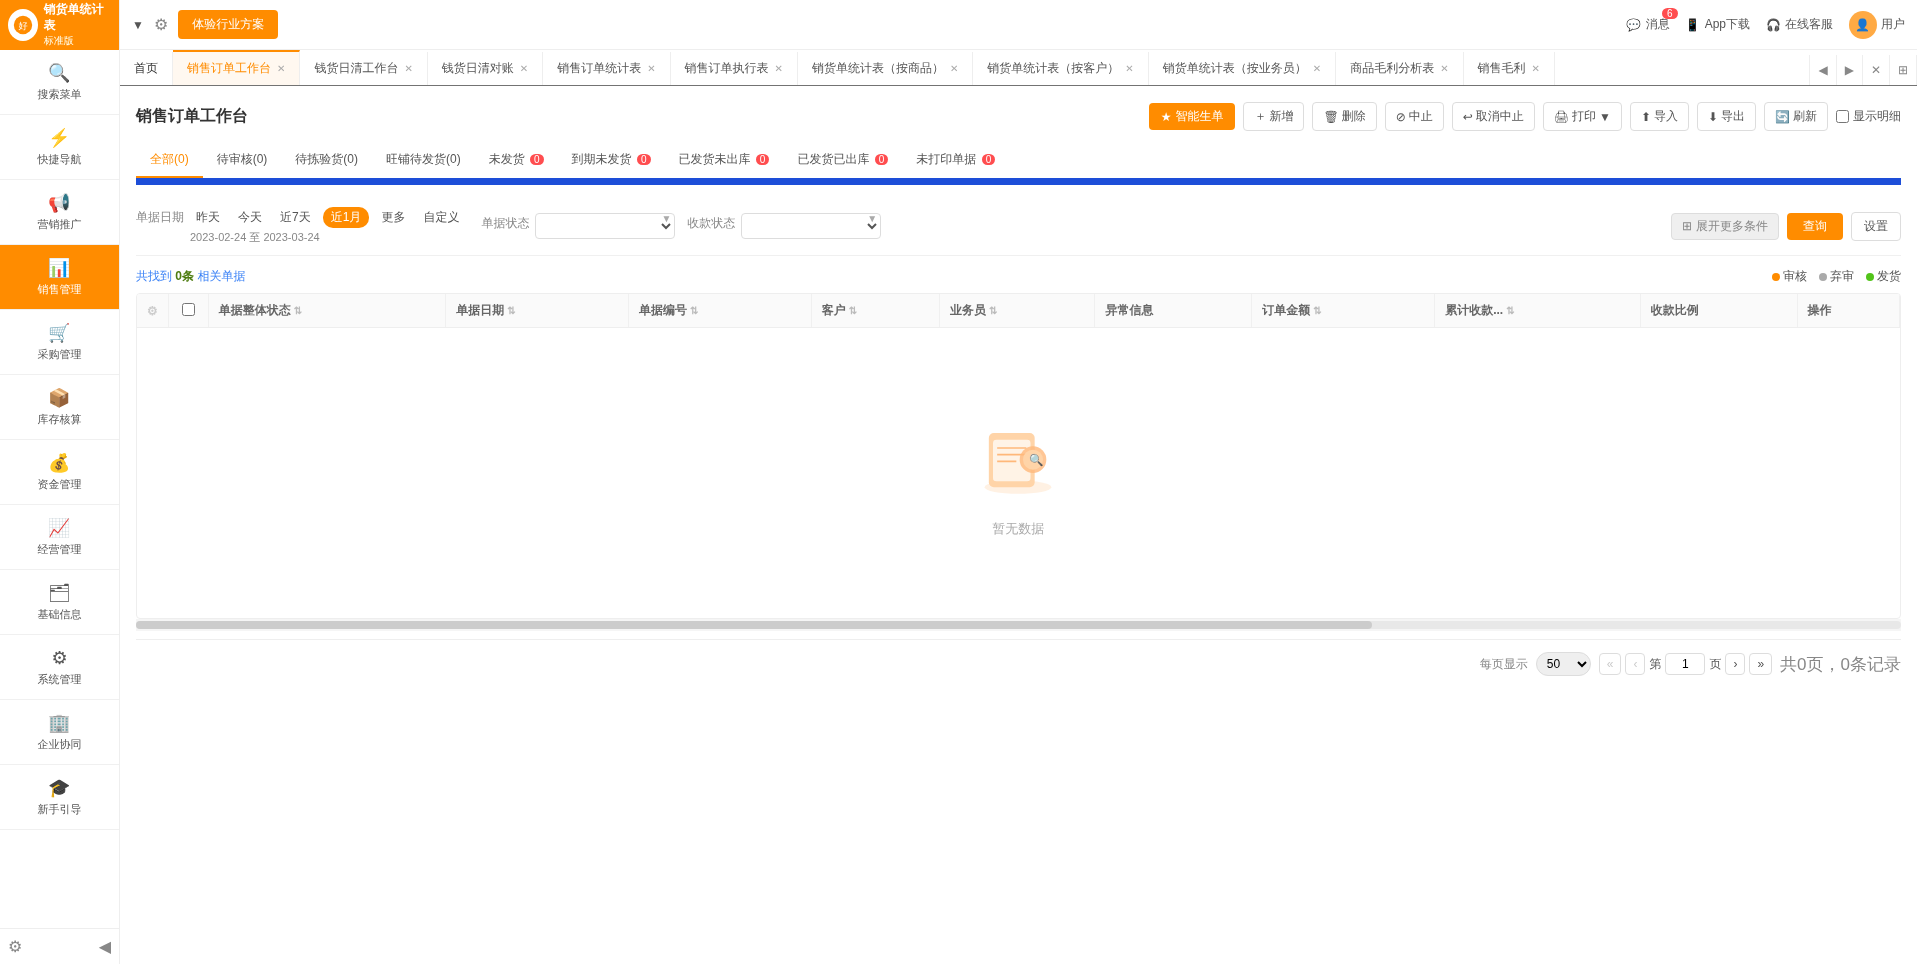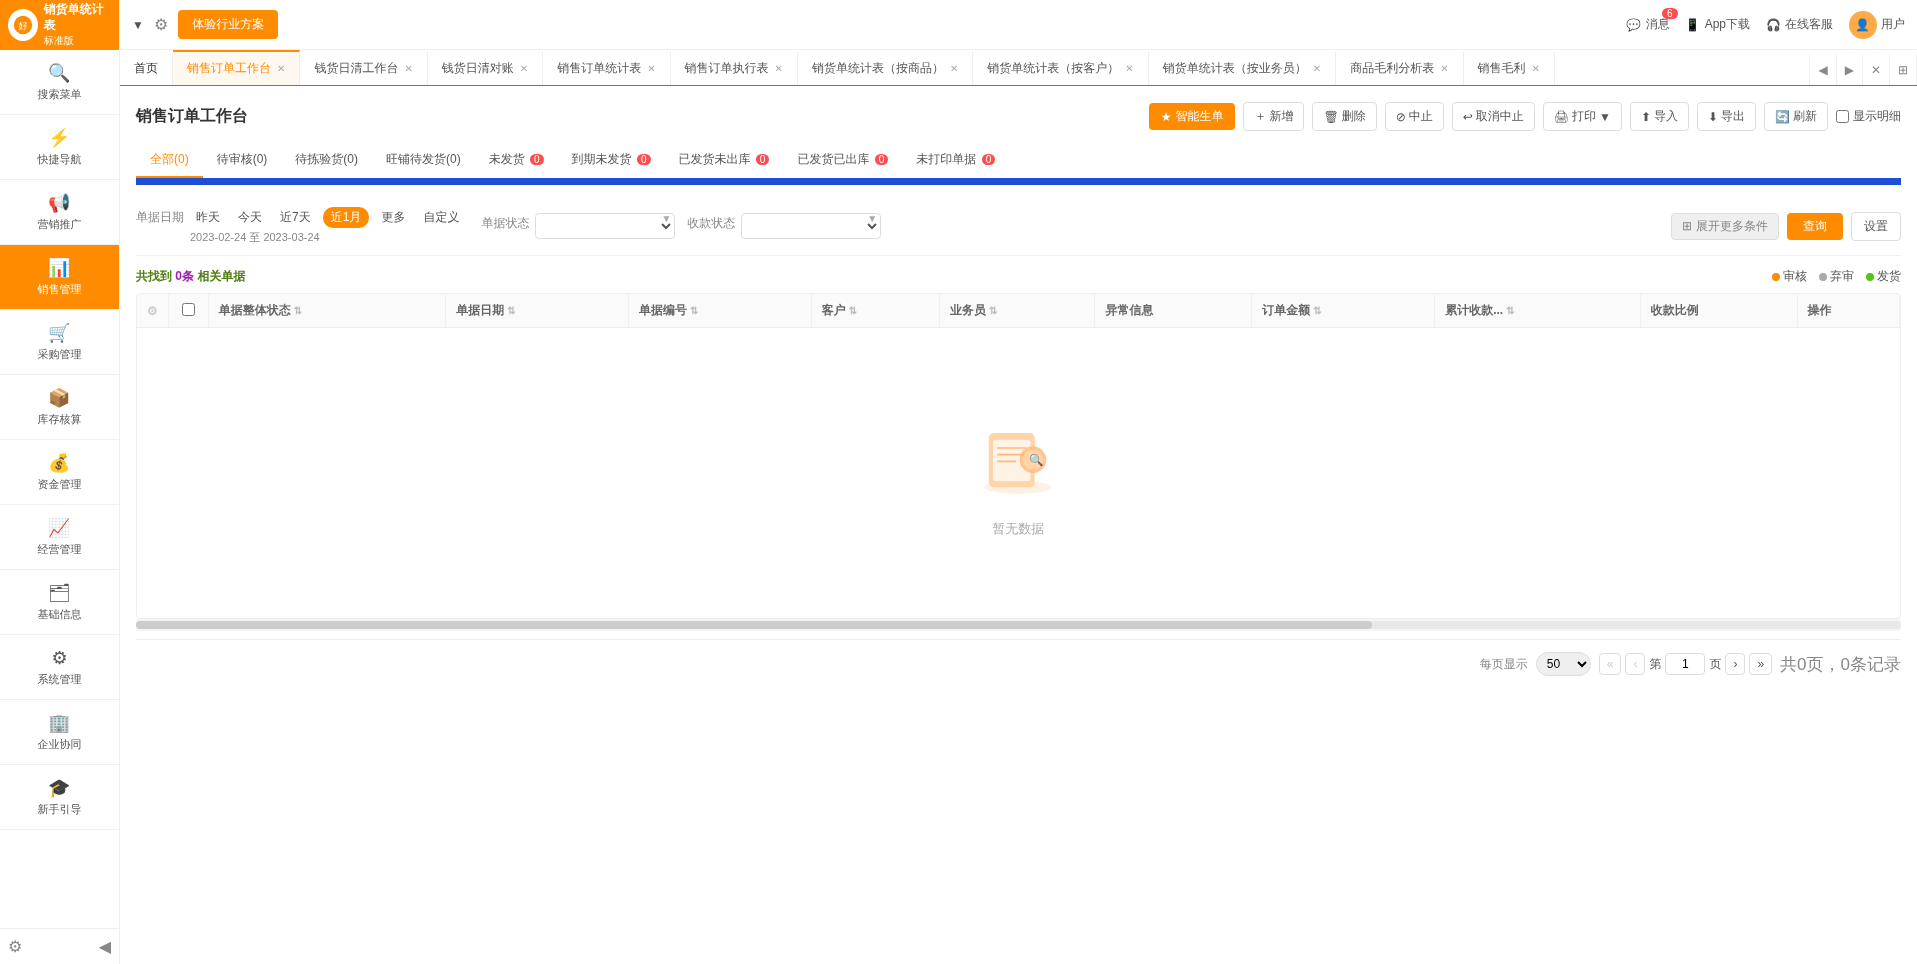--- a/index.html
+++ b/index.html
@@ -72,21 +72,21 @@
     .filter-date-btn.active { background: #ff8c00; color: #fff; border-radius: 10px; padding: 2px 8px; }
     .filter-date-range { font-size: 11px; color: #888; }
     .filter-select { border: 1px solid #ddd; border-radius: 4px; padding: 4px 8px; font-size: 12px; min-width: 140px; color: #555; background: #fff; cursor: pointer; }
     .filter-expand { display: flex; align-items: center; gap: 4px; color: #888; cursor: pointer; font-size: 12px; border: 1px solid #ddd; border-radius: 4px; padding: 4px 10px; margin-left: auto; }
     .btn-query { background: #ff8c00; color: #fff; border: none; border-radius: 4px; padding: 5px 16px; cursor: pointer; font-size: 12px; }
     .btn-setting { background: #fff; color: #555; border: 1px solid #ddd; border-radius: 4px; padding: 5px 12px; cursor: pointer; font-size: 12px; }
 
     
     .summary-bar { display: flex; align-items: center; justify-content: space-between; margin-bottom: 8px; }
     .summary-text { font-size: 12px; color: #555; }
-    .summary-text span { color: #4d7c0f; font-weight: bold; }
+    .summary-text span { color: #3b82f6; font-weight: normal; }
     .summary-actions { display: flex; gap: 12px; }
     .summary-action { display: flex; align-items: center; gap: 3px; font-size: 12px; color: #555; cursor: pointer; }
     .summary-action .dot { width: 8px; height: 8px; border-radius: 50%; display: inline-block; }
     .dot-audit { background: #ff8c00; }
     .dot-cancel { background: #aaa; }
     .dot-ship { background: #52c41a; }
 
     
     .table-wrap { border: 1px solid #eee; border-radius: 4px; overflow: hidden; }
     table { width: 100%; border-collapse: collapse; font-size: 12px; }
@@ -395,21 +395,21 @@
             <span>展开更多条件</span>
           </button>
           <button class="btn-query">查询</button>
           <button class="btn-setting">设置</button>
         </div>
       </div>
 
       <div class="summary-bar">
         <div class="summary-text">
           <span>共找到</span>
-          <span style="color:#a21caf;font-weight:bold;">0条</span>
+          <span style="color:#4d7c0f;font-weight:bold;">0条</span>
           <span>相关单据</span>
         </div>
         <div class="summary-actions">
           <div class="summary-action">
             <span class="dot dot-audit"></span>
             <span>审核</span>
           </div>
           <div class="summary-action">
             <span class="dot dot-cancel"></span>
             <span>弃审</span>

